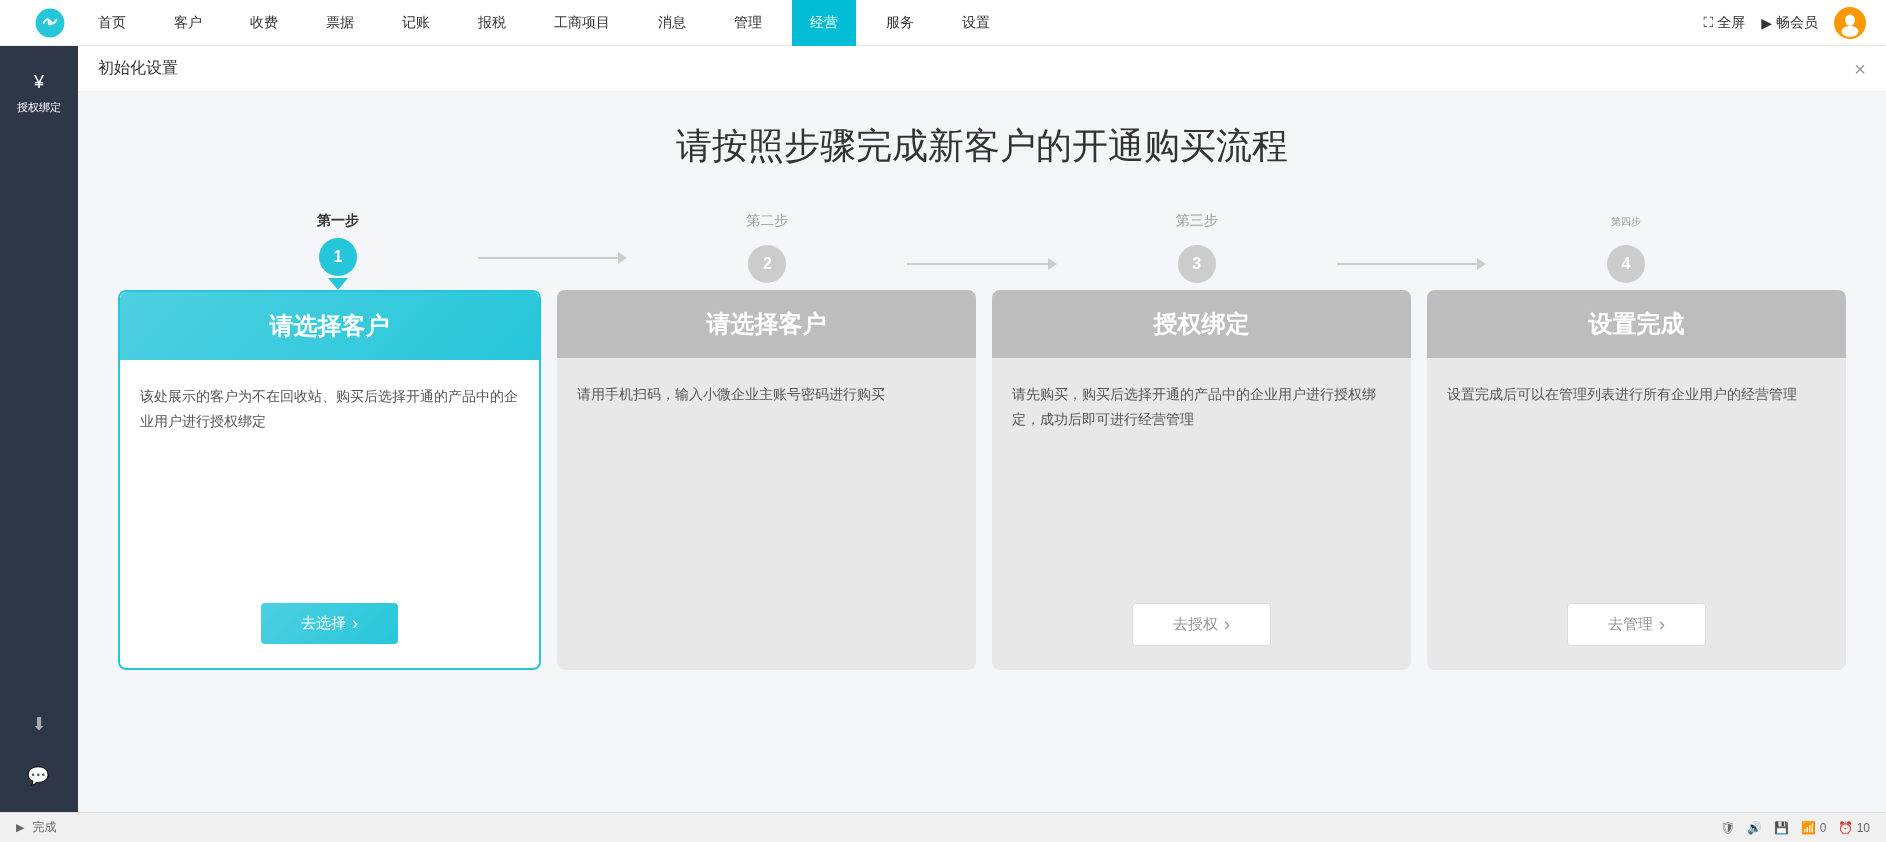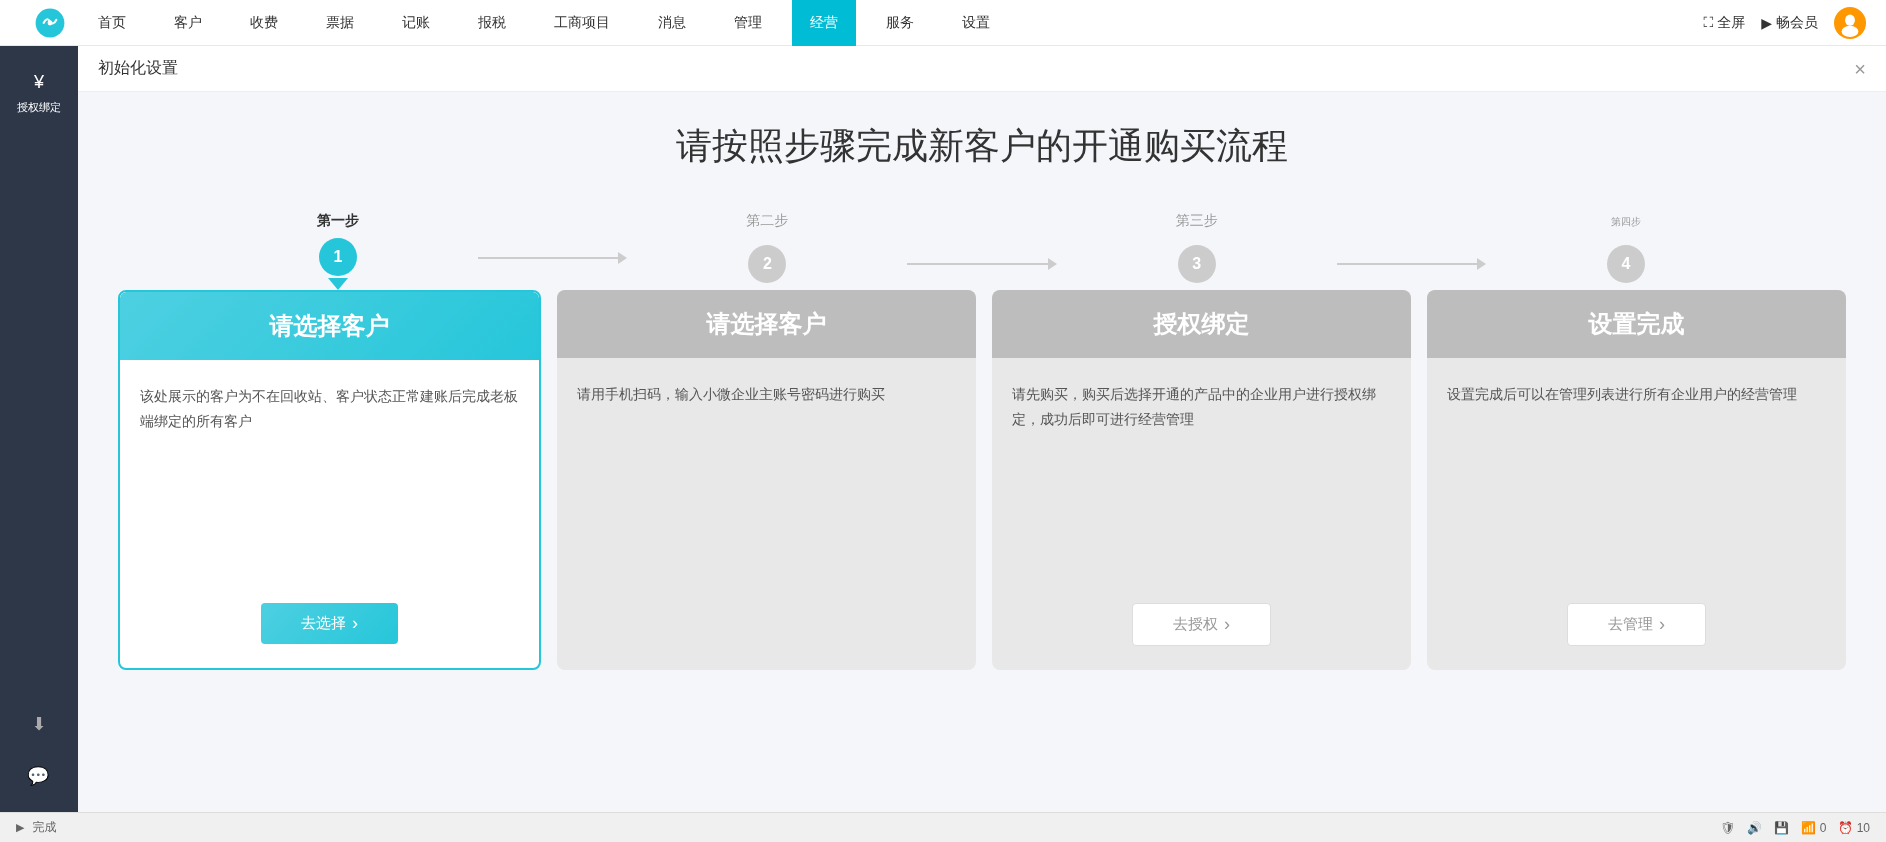--- a/index.html
+++ b/index.html
@@ -372,21 +372,21 @@
 
         <div style="width:280px;display:flex;flex-direction:column;align-items:center;">
           <div style="width:38px;height:38px;border-radius:50%;background:#ccc;display:flex;align-items:center;justify-content:center;color:#fff;font-size:16px;font-weight:bold;z-index:2;position:relative;">4</div>
         </div>
       </div>
 
       <div class="step-cards">
 
         <div class="step-card active-card" style="border:2px solid #26c6da;">
           <div class="card-header active">请选择客户</div>
-          <div class="card-body">该处展示的客户为不在回收站、客户状态正常建账后完成老板端绑定的所有客户</div>
+          <div class="card-body">该处展示的客户为不在回收站、购买后选择开通的产品中的企业用户进行授权绑定</div>
           <div class="card-footer">
             <button class="card-btn active-btn">
               <span>去选择</span>
               <span style="font-size:18px;">›</span>
             </button>
           </div>
         </div>
 
         <div class="step-card inactive-card">
           <div class="card-header inactive">请选择客户</div>

